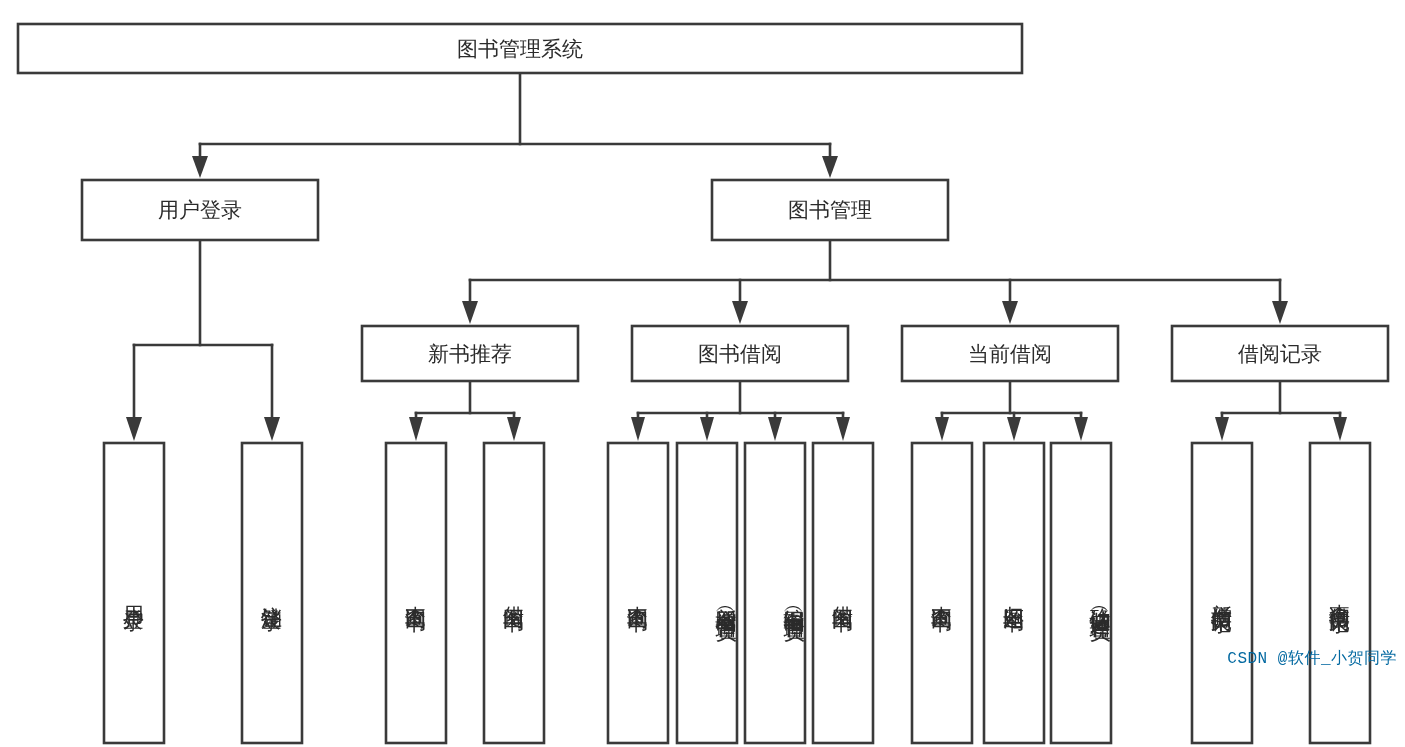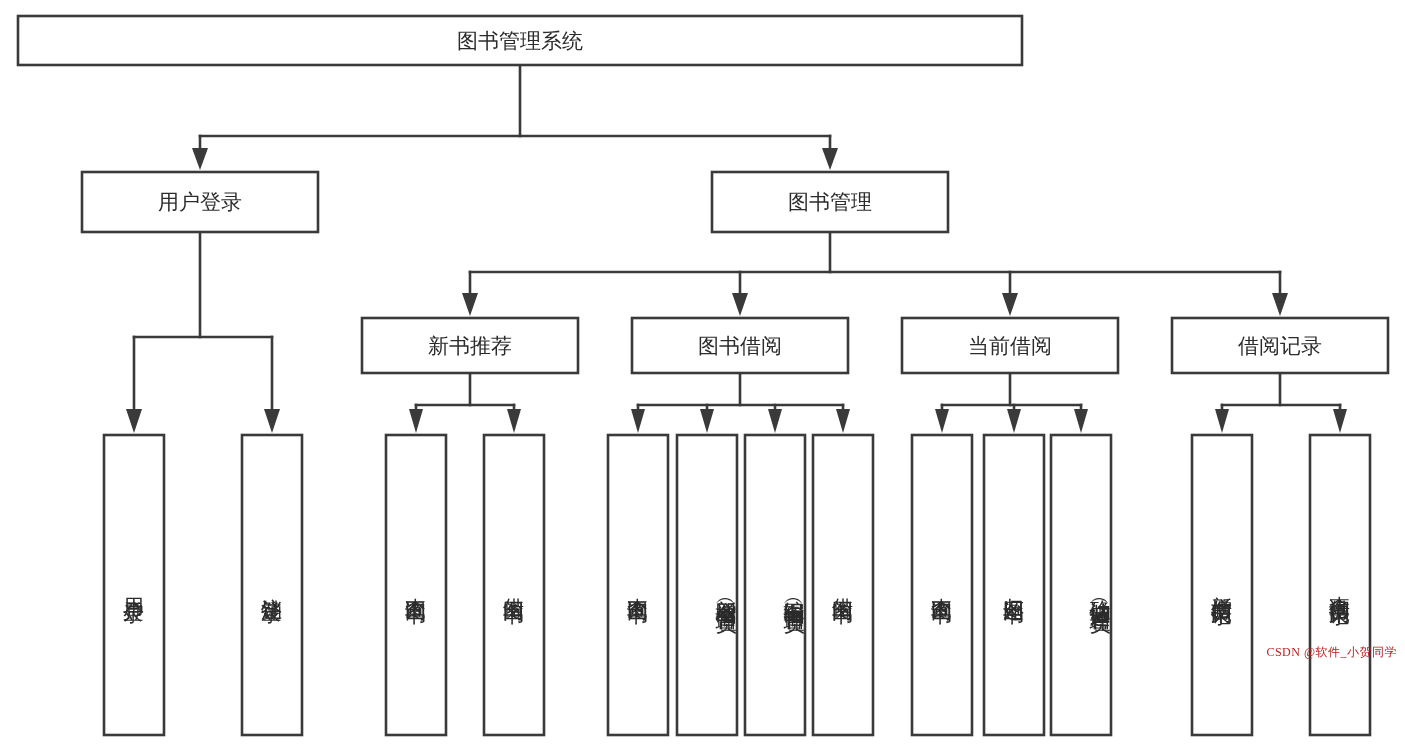--- a/index.html
+++ b/index.html
@@ -11,20 +11,21 @@
     width: 1405px;
     height: 747px;
     font-family: "Liberation Sans", "DejaVu Sans", sans-serif;
     overflow: hidden;
   }
   #diagram-root {
     position: relative;
     width: 1405px;
     height: 667px;
     background: #ffffff;
+    margin-top: 8px;
   }
   svg#flow {
     position: absolute;
     top: 0;
     left: 0;
     width: 1405px;
     height: 747px;
   }
   .node-box {
     fill: #ffffff;
@@ -59,23 +60,23 @@
     font-size: 21px;
     line-height: 1;
     color: #2b2b2b;
     white-space: nowrap;
     pointer-events: none;
   }
   .watermark {
     position: absolute;
     right: 8px;
     bottom: 6px;
-    font-size: 12px;
-    color: #b91c1c;
-    font-family: Liberation Serif, serif;
+    font-size: 16px;
+    color: #0369a1;
+    font-family: Liberation Mono, monospace;
     letter-spacing: 0.5px;
   }
 </style>
 </head>
 <body>
 
 <div id="diagram-root">
 
   <svg id="flow" viewBox="0 0 1405 747">
 

